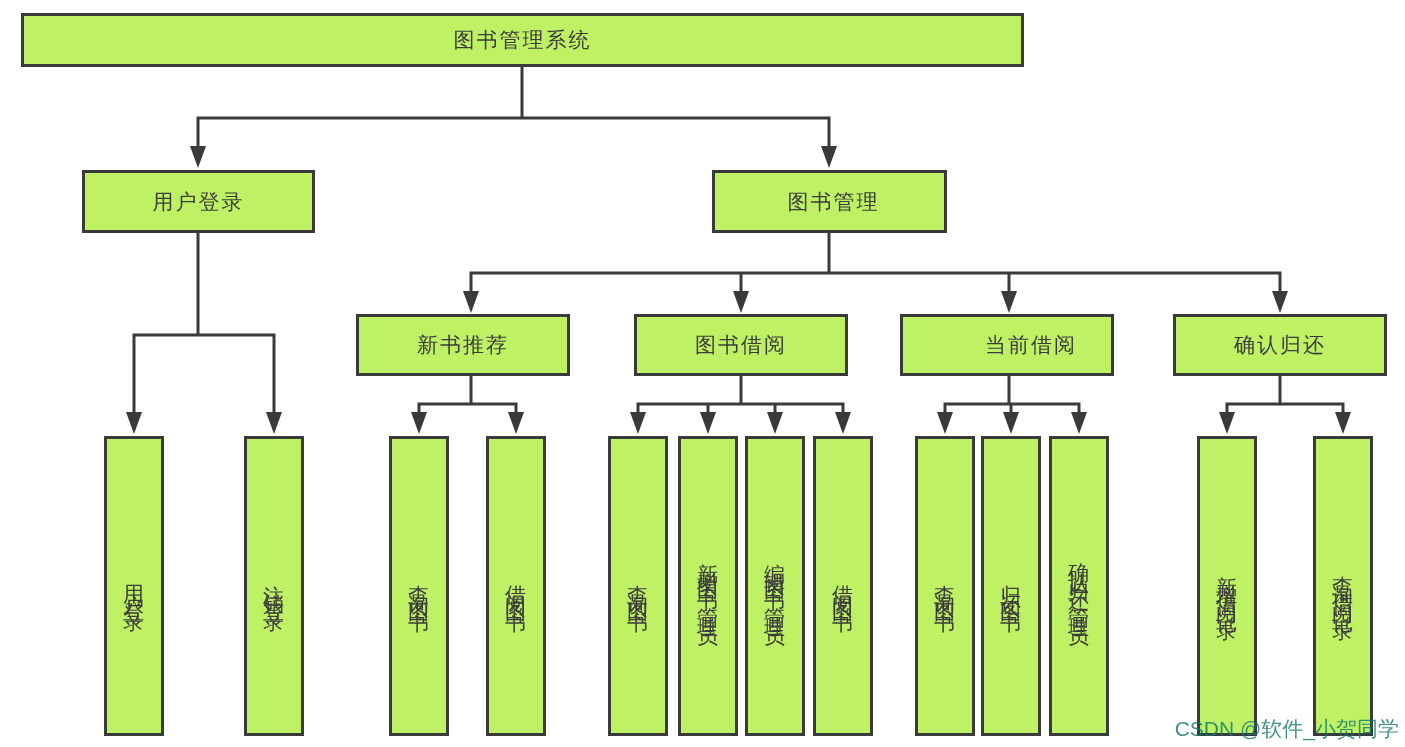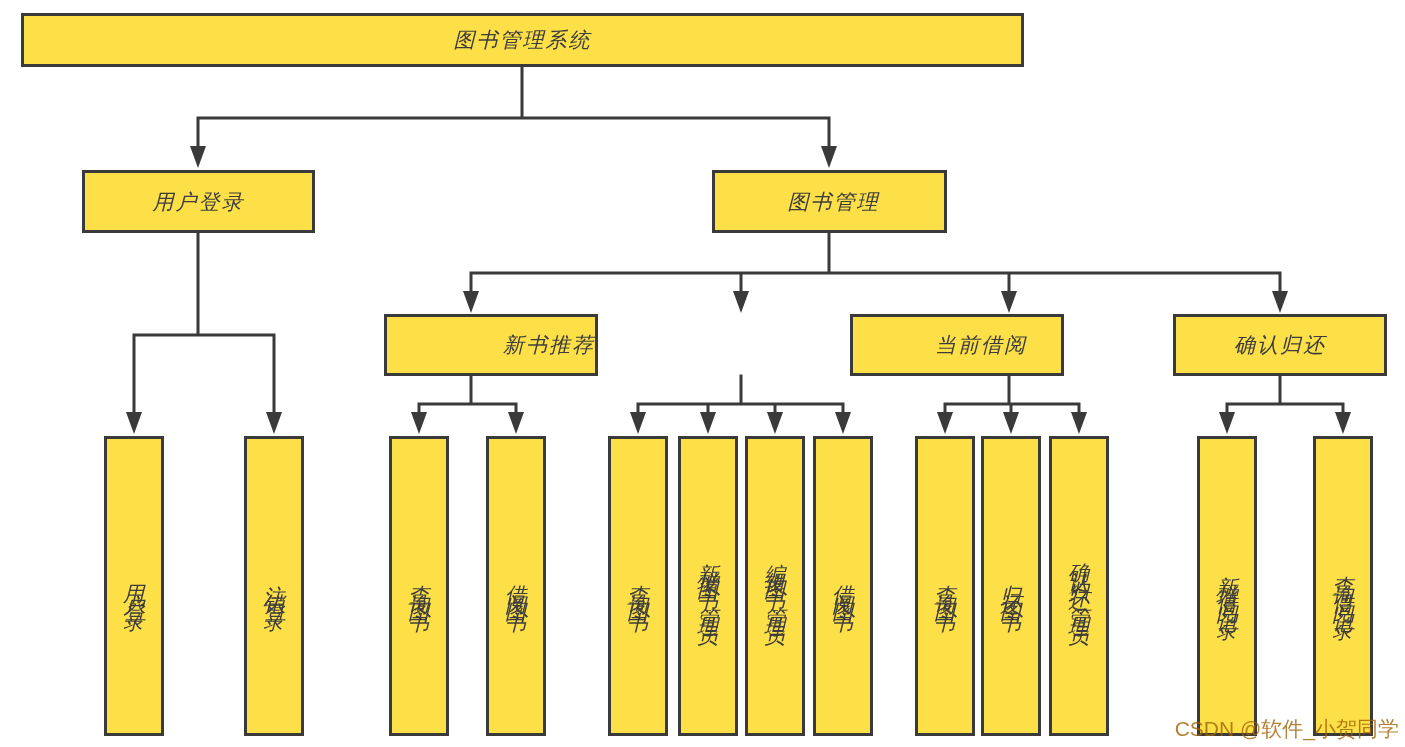--- a/index.html
+++ b/index.html
@@ -22,69 +22,68 @@
     stroke: #3a3a3a;
     stroke-width: 3;
     fill: none;
     stroke-linecap: square;
   }
   .cn-head { fill: #3a3a3a; stroke: none; }
   .node {
     position: absolute;
     box-sizing: border-box;
     border: 3px solid #3a3a3a;
-    background: #fde047;
+    background: #bef264;
     display: flex;
     align-items: center;
     justify-content: center;
     z-index: 2;
-    font-style: italic;
   }
   .hlabel {
     font-size: 21px;
     letter-spacing: 2px;
     color: #3c3c3c;
     white-space: nowrap;
   }
   .leaf { top: 436px; width: 60px; height: 300px; }
   .vlabel {
     writing-mode: vertical-rl;
     text-orientation: mixed;
     font-size: 21px;
     letter-spacing: 9px;
     color: #3c3c3c;
     line-height: 1;
   }
   .root-box   { left: 21px;  top: 13px;  width: 1003px; height: 54px; }
   .l2-a       { left: 82px;  top: 170px; width: 233px;  height: 63px; }
   .l2-b       { left: 712px; top: 170px; width: 235px;  height: 63px; padding-left: 8px; }
   .l3         { top: 314px;  height: 62px; width: 214px; }
-  .l3-a { left: 384px; justify-content: flex-end; }
+  .l3-a { left: 356px; }
   .l3-b { left: 634px; }
-  .l3-c { left: 850px; padding-left: 48px; }
+  .l3-c { left: 900px; padding-left: 48px; }
   .l3-d { left: 1173px; }
   .lf-1  { left: 104px; }
   .lf-2  { left: 244px; }
   .lf-3  { left: 389px; }
   .lf-4  { left: 486px; }
   .lf-5  { left: 608px; }
   .lf-6  { left: 678px; }
   .lf-7  { left: 745px; }
   .lf-8  { left: 813px; }
   .lf-9  { left: 915px; }
   .lf-10 { left: 981px; }
   .lf-11 { left: 1049px; }
   .lf-12 { left: 1197px; }
   .lf-13 { left: 1313px; }
   .watermark {
     position: absolute;
     right: 6px;
     bottom: 4px;
     font-size: 21px;
-    color: #a16207;
+    color: #0f766e;
     opacity: 0.8;
     z-index: 3;
     white-space: nowrap;
   }
 </style>
 </head>
 <body>
 
 <div class="canvas">
 
@@ -113,20 +112,23 @@
 
   <div class="node l2-a">
     <span class="hlabel">用户登录</span>
   </div>
   <div class="node l2-b">
     <span class="hlabel">图书管理</span>
   </div>
 
   <div class="node l3 l3-a">
     <span class="hlabel">新书推荐</span>
+  </div>
+  <div class="node l3 l3-b">
+    <span class="hlabel">图书借阅</span>
   </div>
   <div class="node l3 l3-c">
     <span class="hlabel">当前借阅</span>
   </div>
   <div class="node l3 l3-d">
     <span class="hlabel">确认归还</span>
   </div>
 
   <div class="node leaf lf-1">
     <span class="vlabel">用户登录</span>

